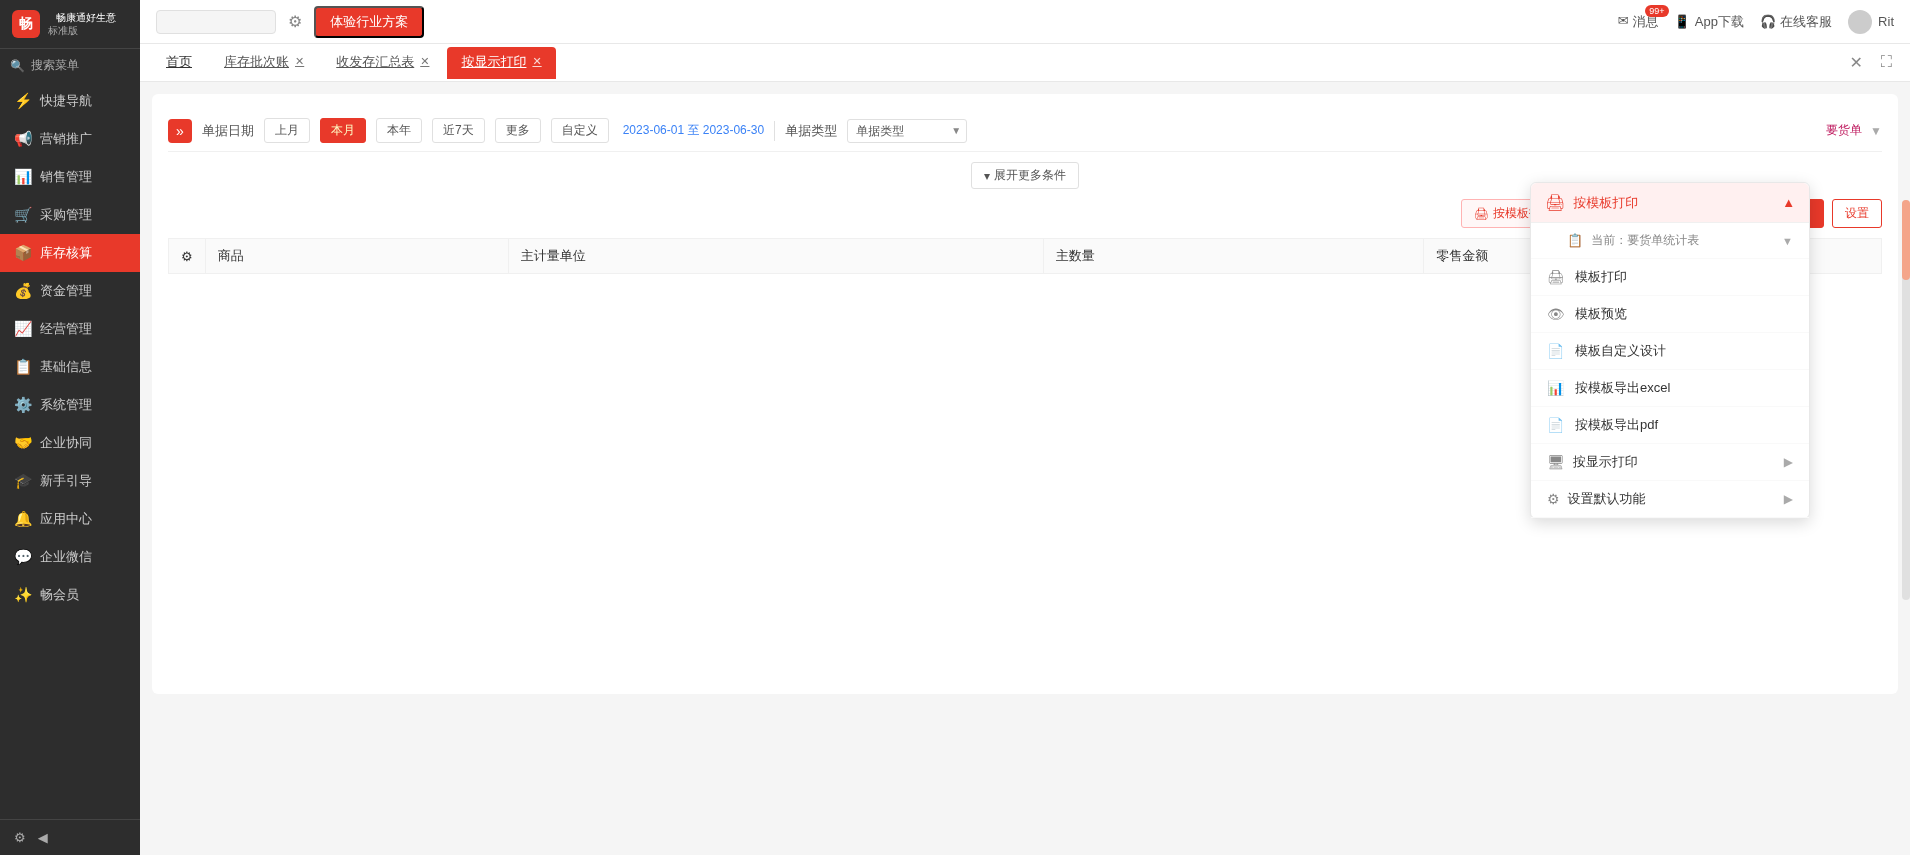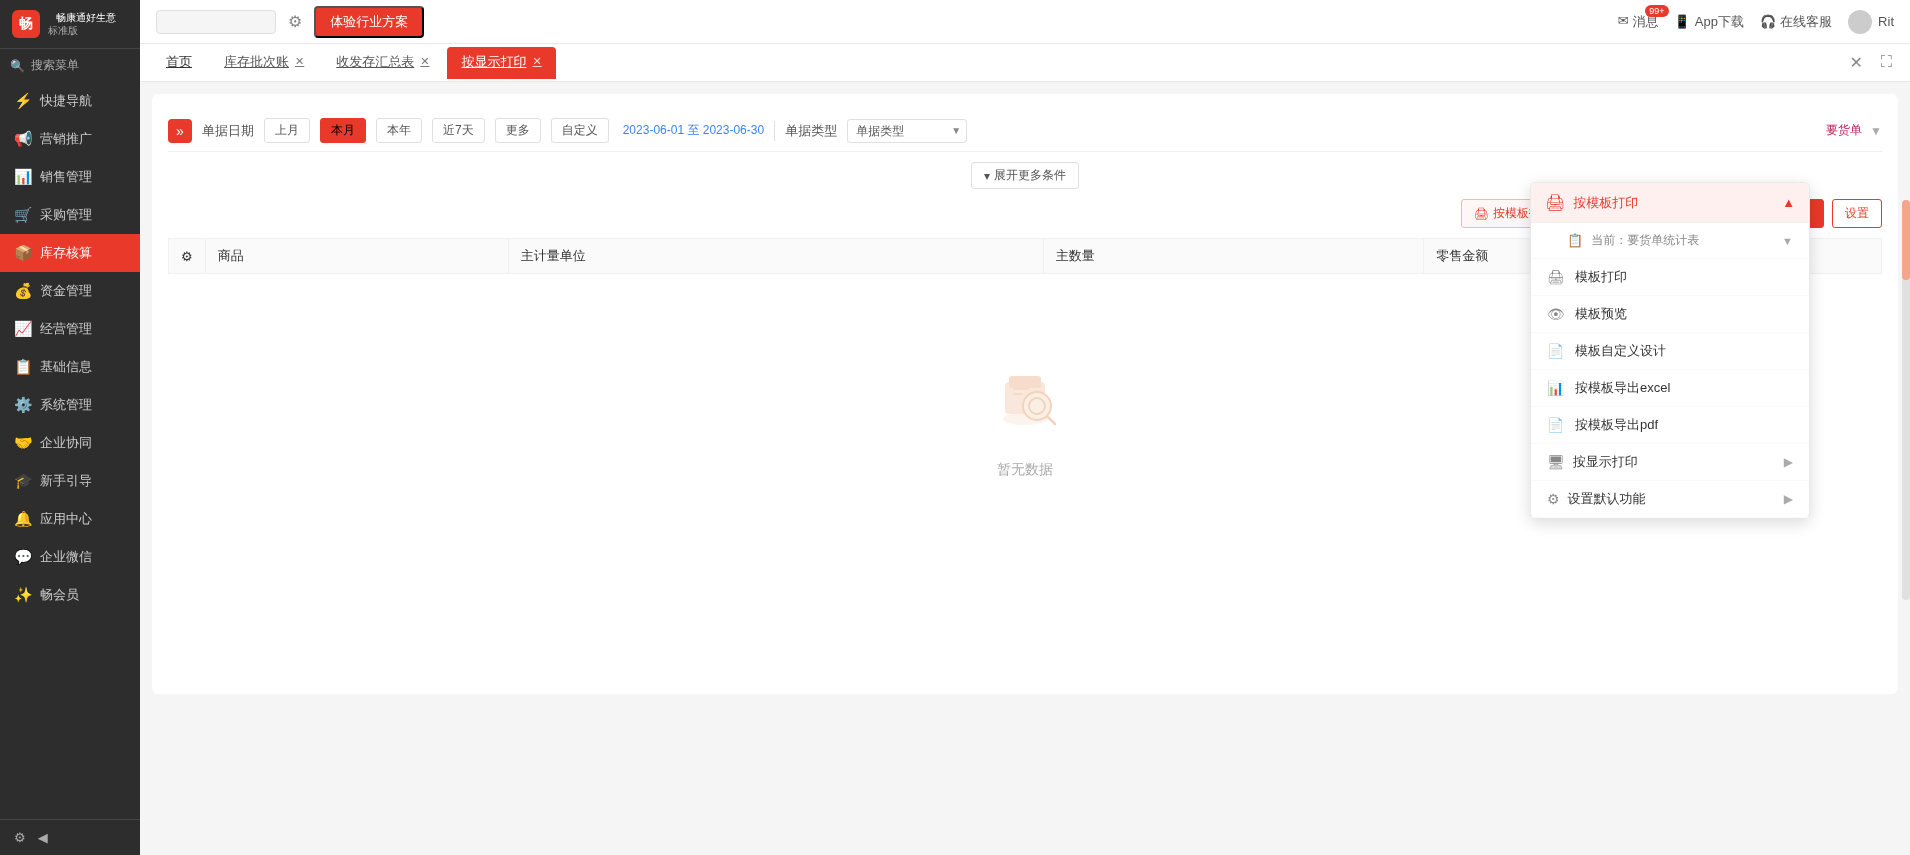--- a/index.html
+++ b/index.html
@@ -174,21 +174,21 @@
       padding: 3px 10px;
       font-size: 12px;
       border: 1px solid #e0e0e0;
       border-radius: 3px;
       cursor: pointer;
       color: #555;
       background: #fff;
     }
     .date-btn.active {
       background: #e8392a;
-      color: #000000;
+      color: #fef9c3;
       border-color: #e8392a;
     }
     .date-range { font-size: 12px; color: #3b82f6; margin-left: 4px; }
     .filter-divider { width: 1px; height: 20px; background: #e0e0e0; }
     .filter-select {
       border: 1px solid #e0e0e0;
       border-radius: 3px;
       padding: 4px 24px 4px 8px;
       font-size: 12px;
       color: #555;
@@ -561,35 +561,20 @@
         </thead>
         <tbody>
           <tr>
             <td colspan="5" style="border:none;padding:0;">
               
             </td>
           </tr>
         </tbody>
       </table>
 
-      <div class="empty-state">
-        <div class="empty-icon">
-          <svg width="80" height="80" viewBox="0 0 80 80" fill="none" xmlns="http://www.w3.org/2000/svg">
-            <ellipse cx="40" cy="65" rx="22" ry="6" fill="#f5d0b8" opacity="0.5"></ellipse>
-            <rect x="20" y="28" width="40" height="32" rx="4" fill="#f5d0b8"></rect>
-            <rect x="24" y="22" width="32" height="12" rx="3" fill="#f0b898"></rect>
-            <circle cx="52" cy="52" r="14" fill="#f7e0cc" stroke="#e8a878" stroke-width="2"></circle>
-            <circle cx="52" cy="52" r="8" fill="none" stroke="#e8a878" stroke-width="2"></circle>
-            <line x1="62" y1="62" x2="70" y2="70" stroke="#e8a878" stroke-width="2.5" stroke-linecap="round"></line>
-            <rect x="28" y="34" width="16" height="2" rx="1" fill="#e8a878" opacity="0.6"></rect>
-            <rect x="28" y="39" width="10" height="2" rx="1" fill="#e8a878" opacity="0.6"></rect>
-          </svg>
-        </div>
-        <span class="empty-text">暂无数据</span>
-      </div>
 
     </div>
 
     <div class="dropdown-overlay">
       <div class="dropdown-header">
         <div class="dropdown-header-left">
           <span class="dropdown-header-icon">🖨</span>
           <span>按模板打印</span>
         </div>
         <div style="display:flex;gap:8px;">

